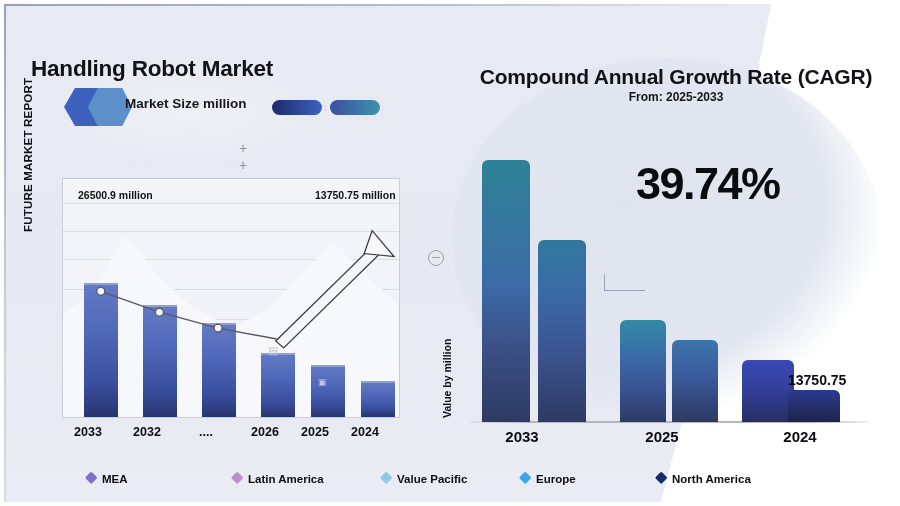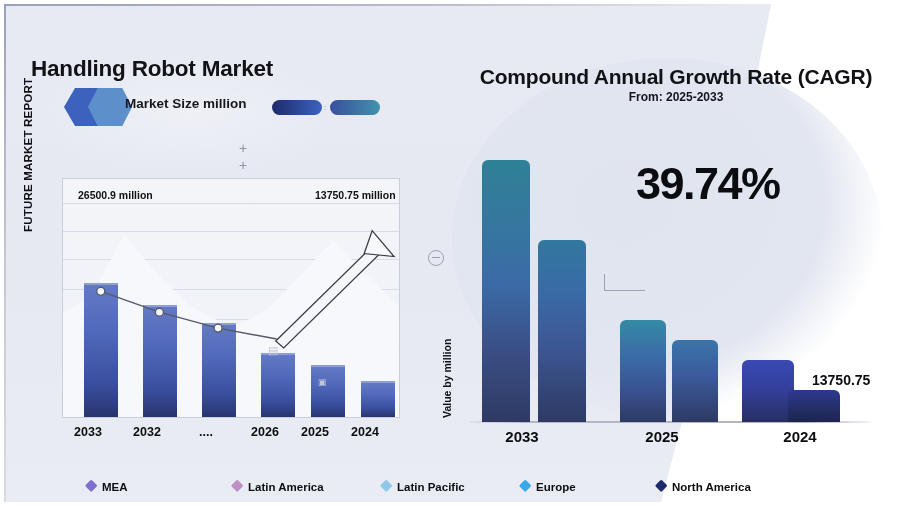--- a/index.html
+++ b/index.html
@@ -157,36 +157,35 @@
   }
   .rbar{
     position:absolute;bottom:0;border-radius:6px 6px 0 0;
   }
   .rxlab{
     position:absolute;top:428px;font-size:15px;font-weight:bold;color:#0b0c10;text-align:center;
   }
   .rval{
     position:absolute;left:788px;top:372px;font-size:14px;font-weight:bold;color:#0b0c10;
     white-space:nowrap;
-    margin-left:24px;
   }
   .baseline{
     position:absolute;left:470px;top:421px;width:400px;height:1.5px;
     background:linear-gradient(90deg,rgba(160,166,182,.15),#b0b6c4 15%,#b0b6c4 85%,rgba(160,166,182,.15));
   }
   .corner-mark{
     position:absolute;left:604px;top:274px;width:40px;height:16px;
     border-left:1.5px solid #9aa1b8;border-bottom:1.5px solid #9aa1b8;
   }
 
   
   .legend{
     position:absolute;left:86px;top:465px;width:760px;height:20px;
   }
-  .leg-item{position:absolute;top:12px;white-space:nowrap;}
+  .leg-item{position:absolute;top:4px;white-space:nowrap;}
   .leg-dot{
     display:inline-block;width:9px;height:9px;margin-right:7px;
     transform:rotate(45deg) translateY(-1px);border-radius:1.5px;
     vertical-align:middle;
   }
   .leg-txt{font-size:11.5px;font-weight:bold;color:#0d0e12;vertical-align:middle;}
 </style>
 </head>
 <body>
 
@@ -292,21 +291,21 @@
   <div class="rxlab" style="left:740px;width:120px;">2024</div>
 
   <div class="legend">
     <div class="leg-item" style="left:0;">
       <span class="leg-dot" style="background: rgb(126, 111, 208);"></span><span class="leg-txt">MEA</span>
     </div>
     <div class="leg-item" style="left:146px;">
       <span class="leg-dot" style="background: rgb(189, 143, 196);"></span><span class="leg-txt">Latin America</span>
     </div>
     <div class="leg-item" style="left:295px;">
-      <span class="leg-dot" style="background: rgb(143, 200, 232);"></span><span class="leg-txt">Latin Pacific</span>
+      <span class="leg-dot" style="background: rgb(143, 200, 232);"></span><span class="leg-txt">Value Pacific</span>
     </div>
     <div class="leg-item" style="left:434px;">
       <span class="leg-dot" style="background: rgb(58, 167, 232);"></span><span class="leg-txt">Europe</span>
     </div>
     <div class="leg-item" style="left:570px;">
       <span class="leg-dot" style="background: rgb(30, 42, 107);"></span><span class="leg-txt">North America</span>
     </div>
   </div>
 
 </div>

